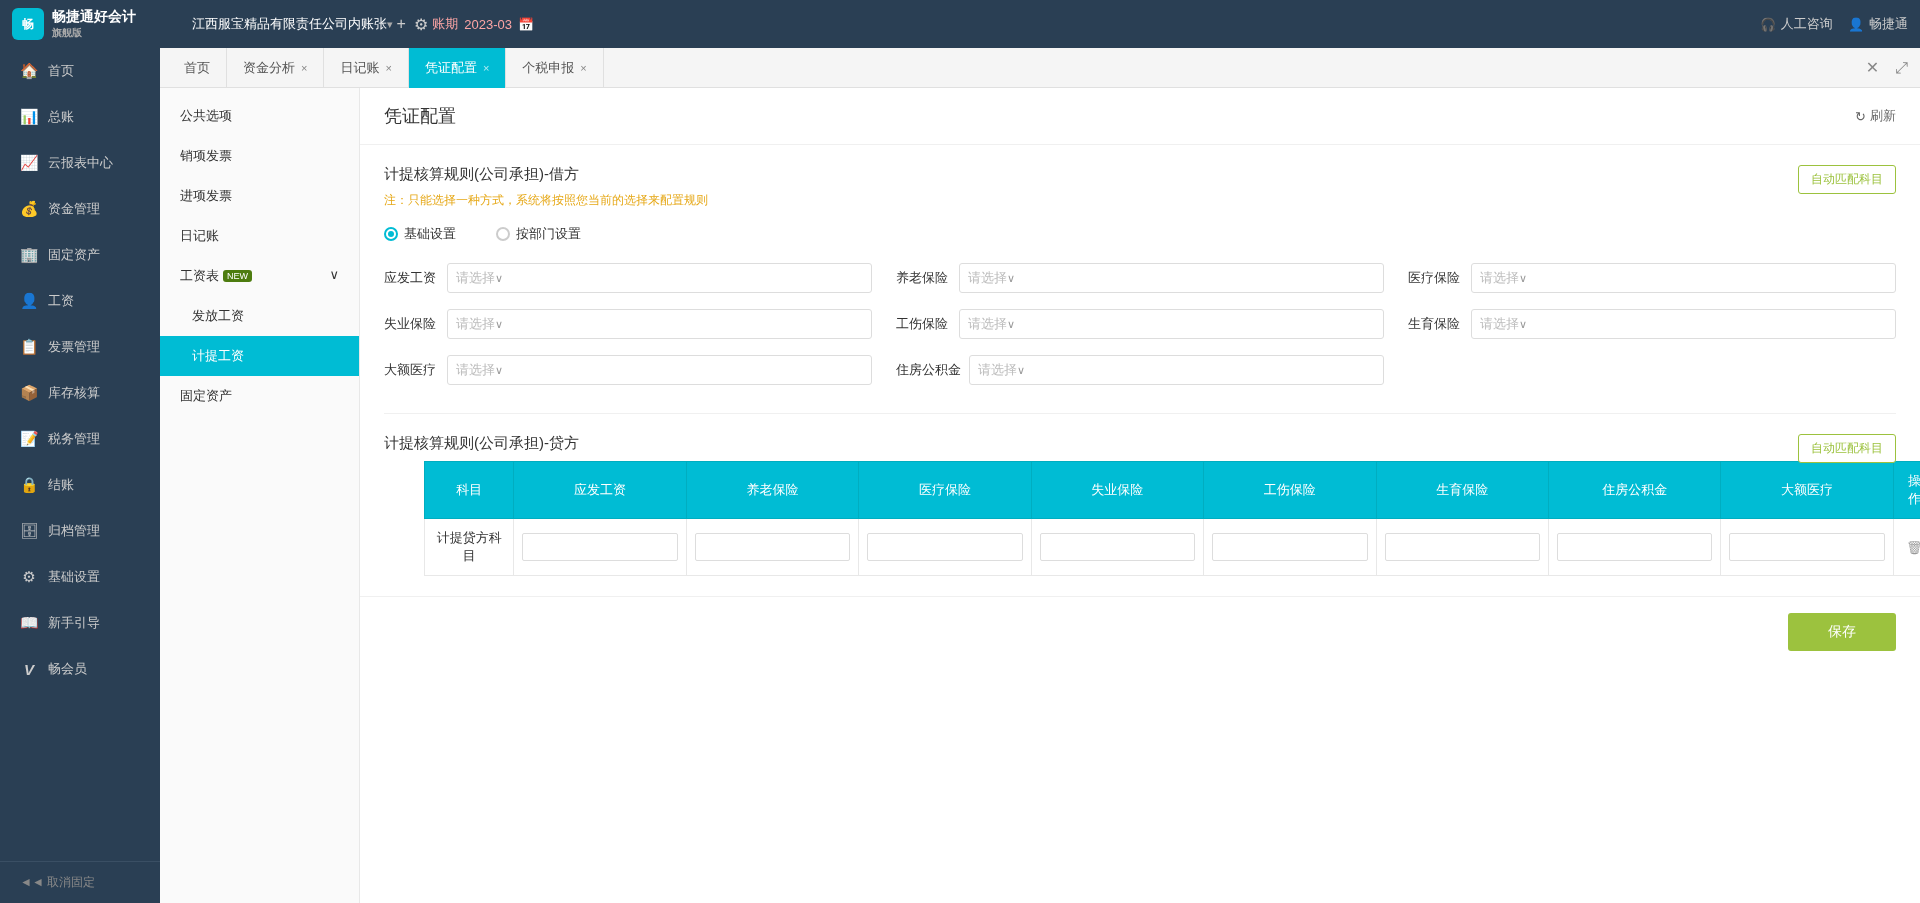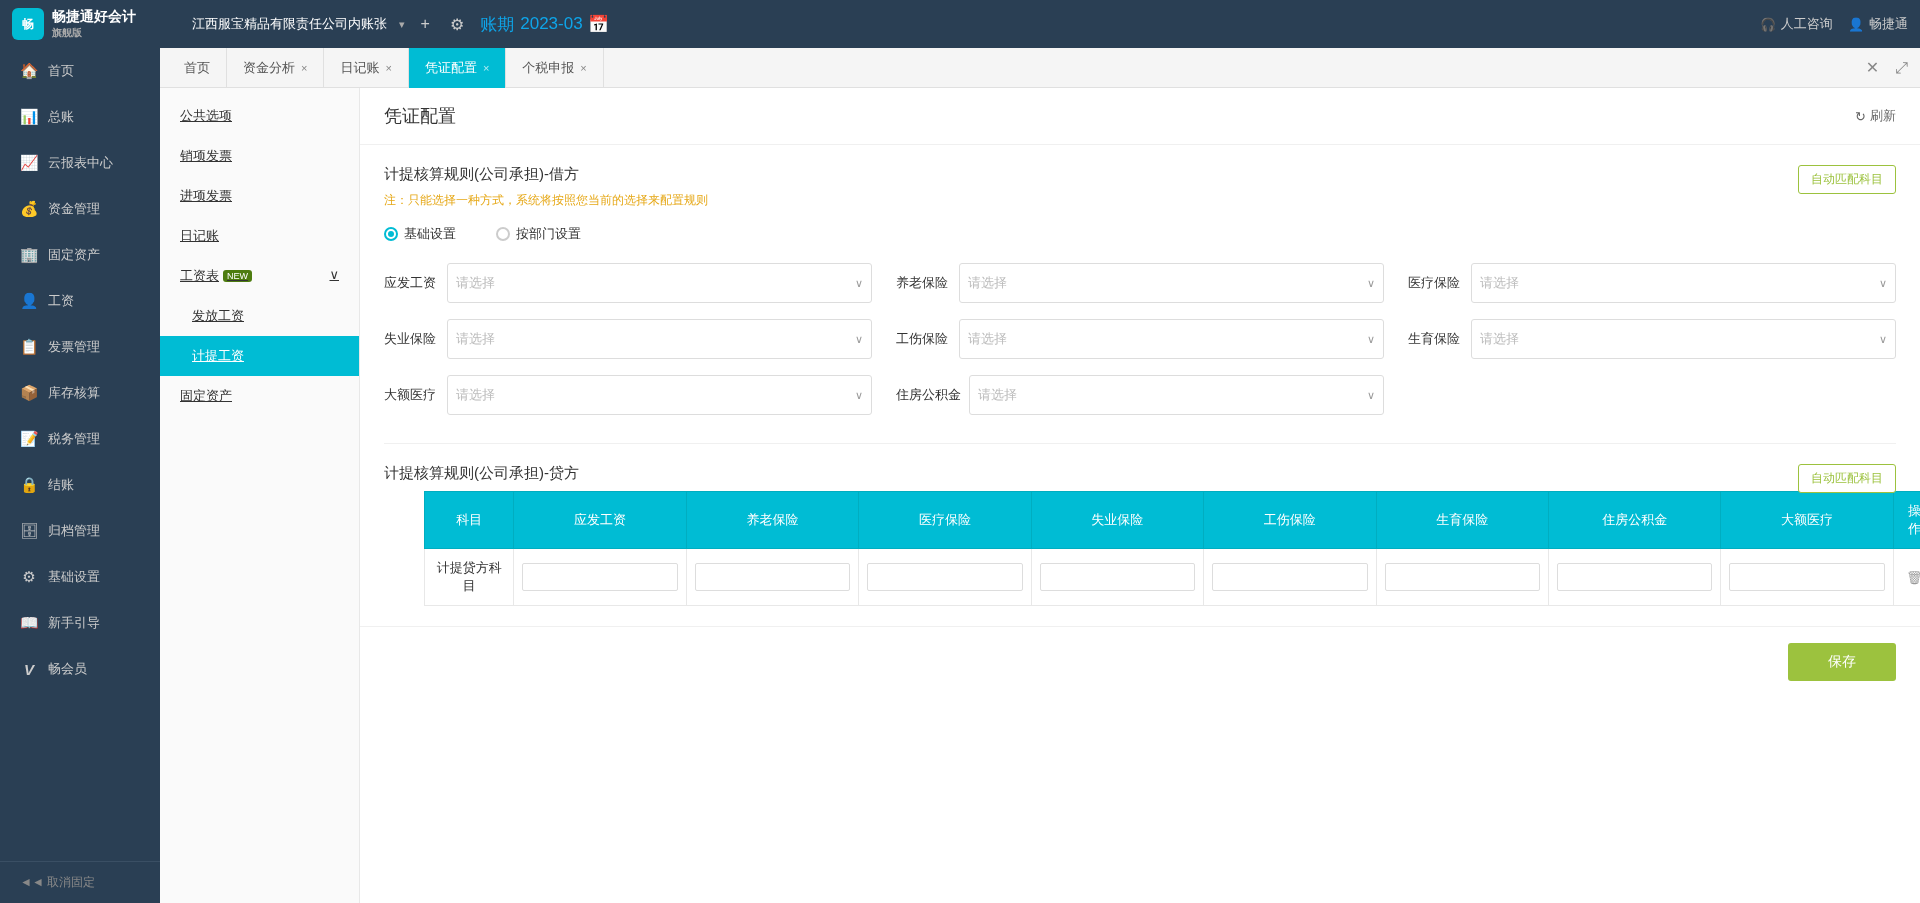--- a/index.html
+++ b/index.html
@@ -33,21 +33,20 @@
       justify-content: center;
       color: white;
       font-size: 12px;
       font-weight: bold;
     }
     .logo-text-main { font-size: 14px; color: white; }
     .logo-text-sub { font-size: 10px; color: #aaa; }
     .header-center {
       display: flex;
       align-items: center;
-      gap: 12px;
       flex: 1;
       padding-left: 20px;
     }
     .company-name {
       color: white;
       font-size: 13px;
     }
     .dropdown-arrow {
       color: #aaa;
       font-size: 11px;
@@ -55,22 +54,22 @@
     }
     .header-btn {
       background: none;
       border: none;
       color: #ccc;
       cursor: pointer;
       font-size: 16px;
       padding: 4px;
     }
     .account-period {
-      color: #0ea5e9;
-      font-size: 17px;
+      color: #fca5a5;
+      font-size: 13px;
       display: flex;
       align-items: center;
       gap: 6px;
     }
     .header-right {
       display: flex;
       align-items: center;
       gap: 16px;
       color: #ccc;
       font-size: 13px;
@@ -190,21 +189,20 @@
       flex-shrink: 0;
       padding-top: 8px;
     }
     .left-nav-item {
       padding: 11px 20px;
       color: #333;
       cursor: pointer;
       font-size: 13px;
       display: flex;
       justify-content: space-between;
-      text-decoration: underline;
     }
     .left-nav-item.active { background: #00bcd4; color: white; }
     .new-badge {
       background: #4d7c0f;
       color: white;
       font-size: 9px;
       padding: 1px 4px;
       border-radius: 3px;
       margin-left: 4px;
     }
@@ -316,24 +314,23 @@
     }
     .form-select {
       flex: 1;
       border: 1px solid #ddd;
       border-radius: 3px;
       padding: 5px 8px;
       font-size: 13px;
       color: #999;
       display: flex;
       align-items: center;
-      justify-content: space-between;
       cursor: pointer;
       background: white;
-      height: 40px;
+      height: 30px;
     }
     .form-select .arrow { color: #999; font-size: 11px; }
 
     
     .auto-match-btn {
       position: absolute;
       right: 24px;
       top: 20px;
       border: 1px solid #9cc23e;
       color: #9cc23e;

